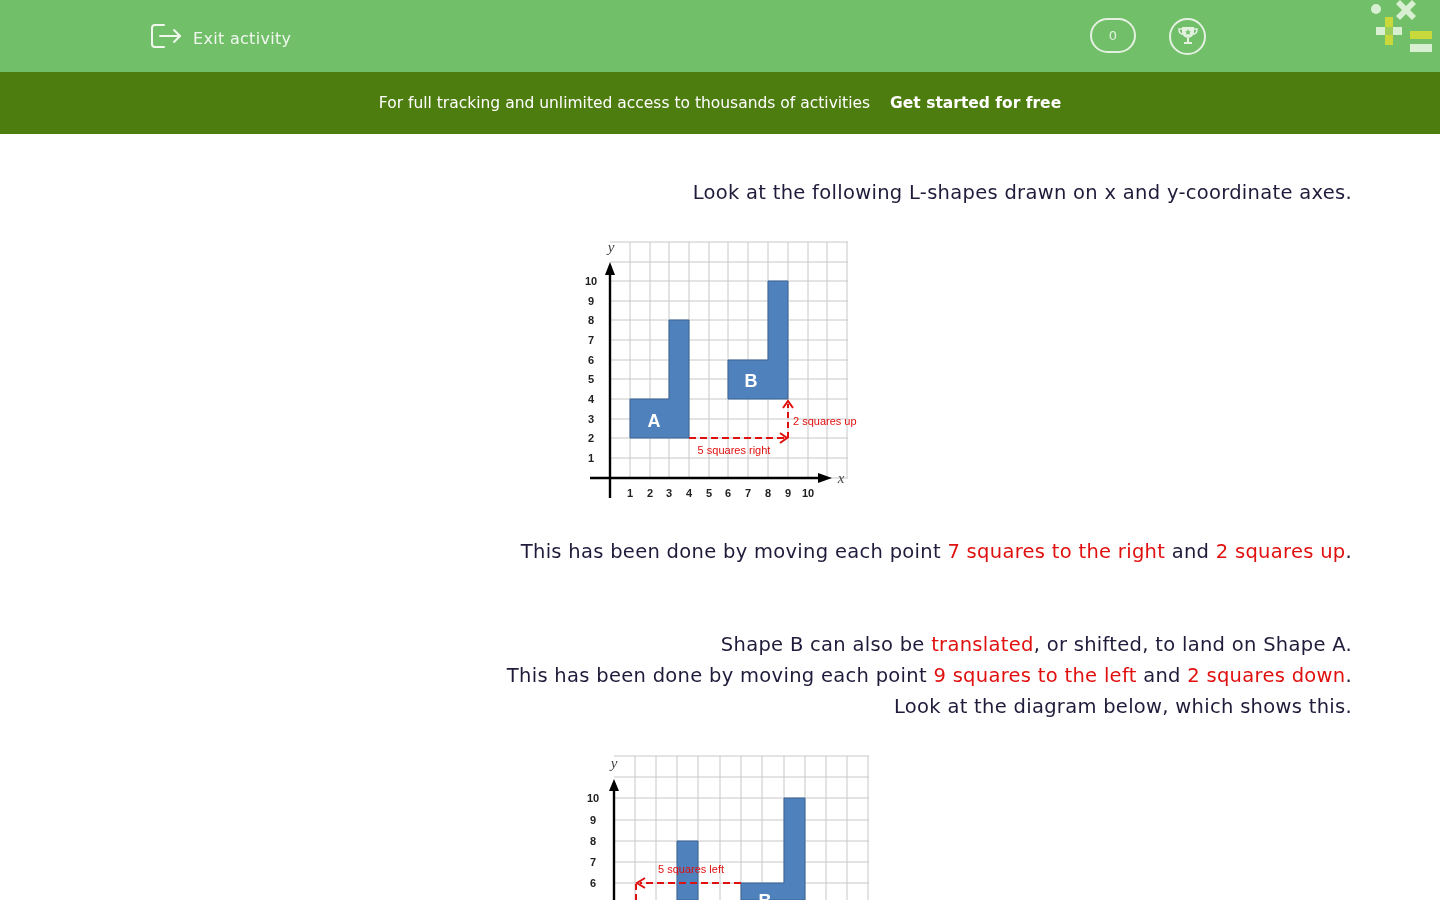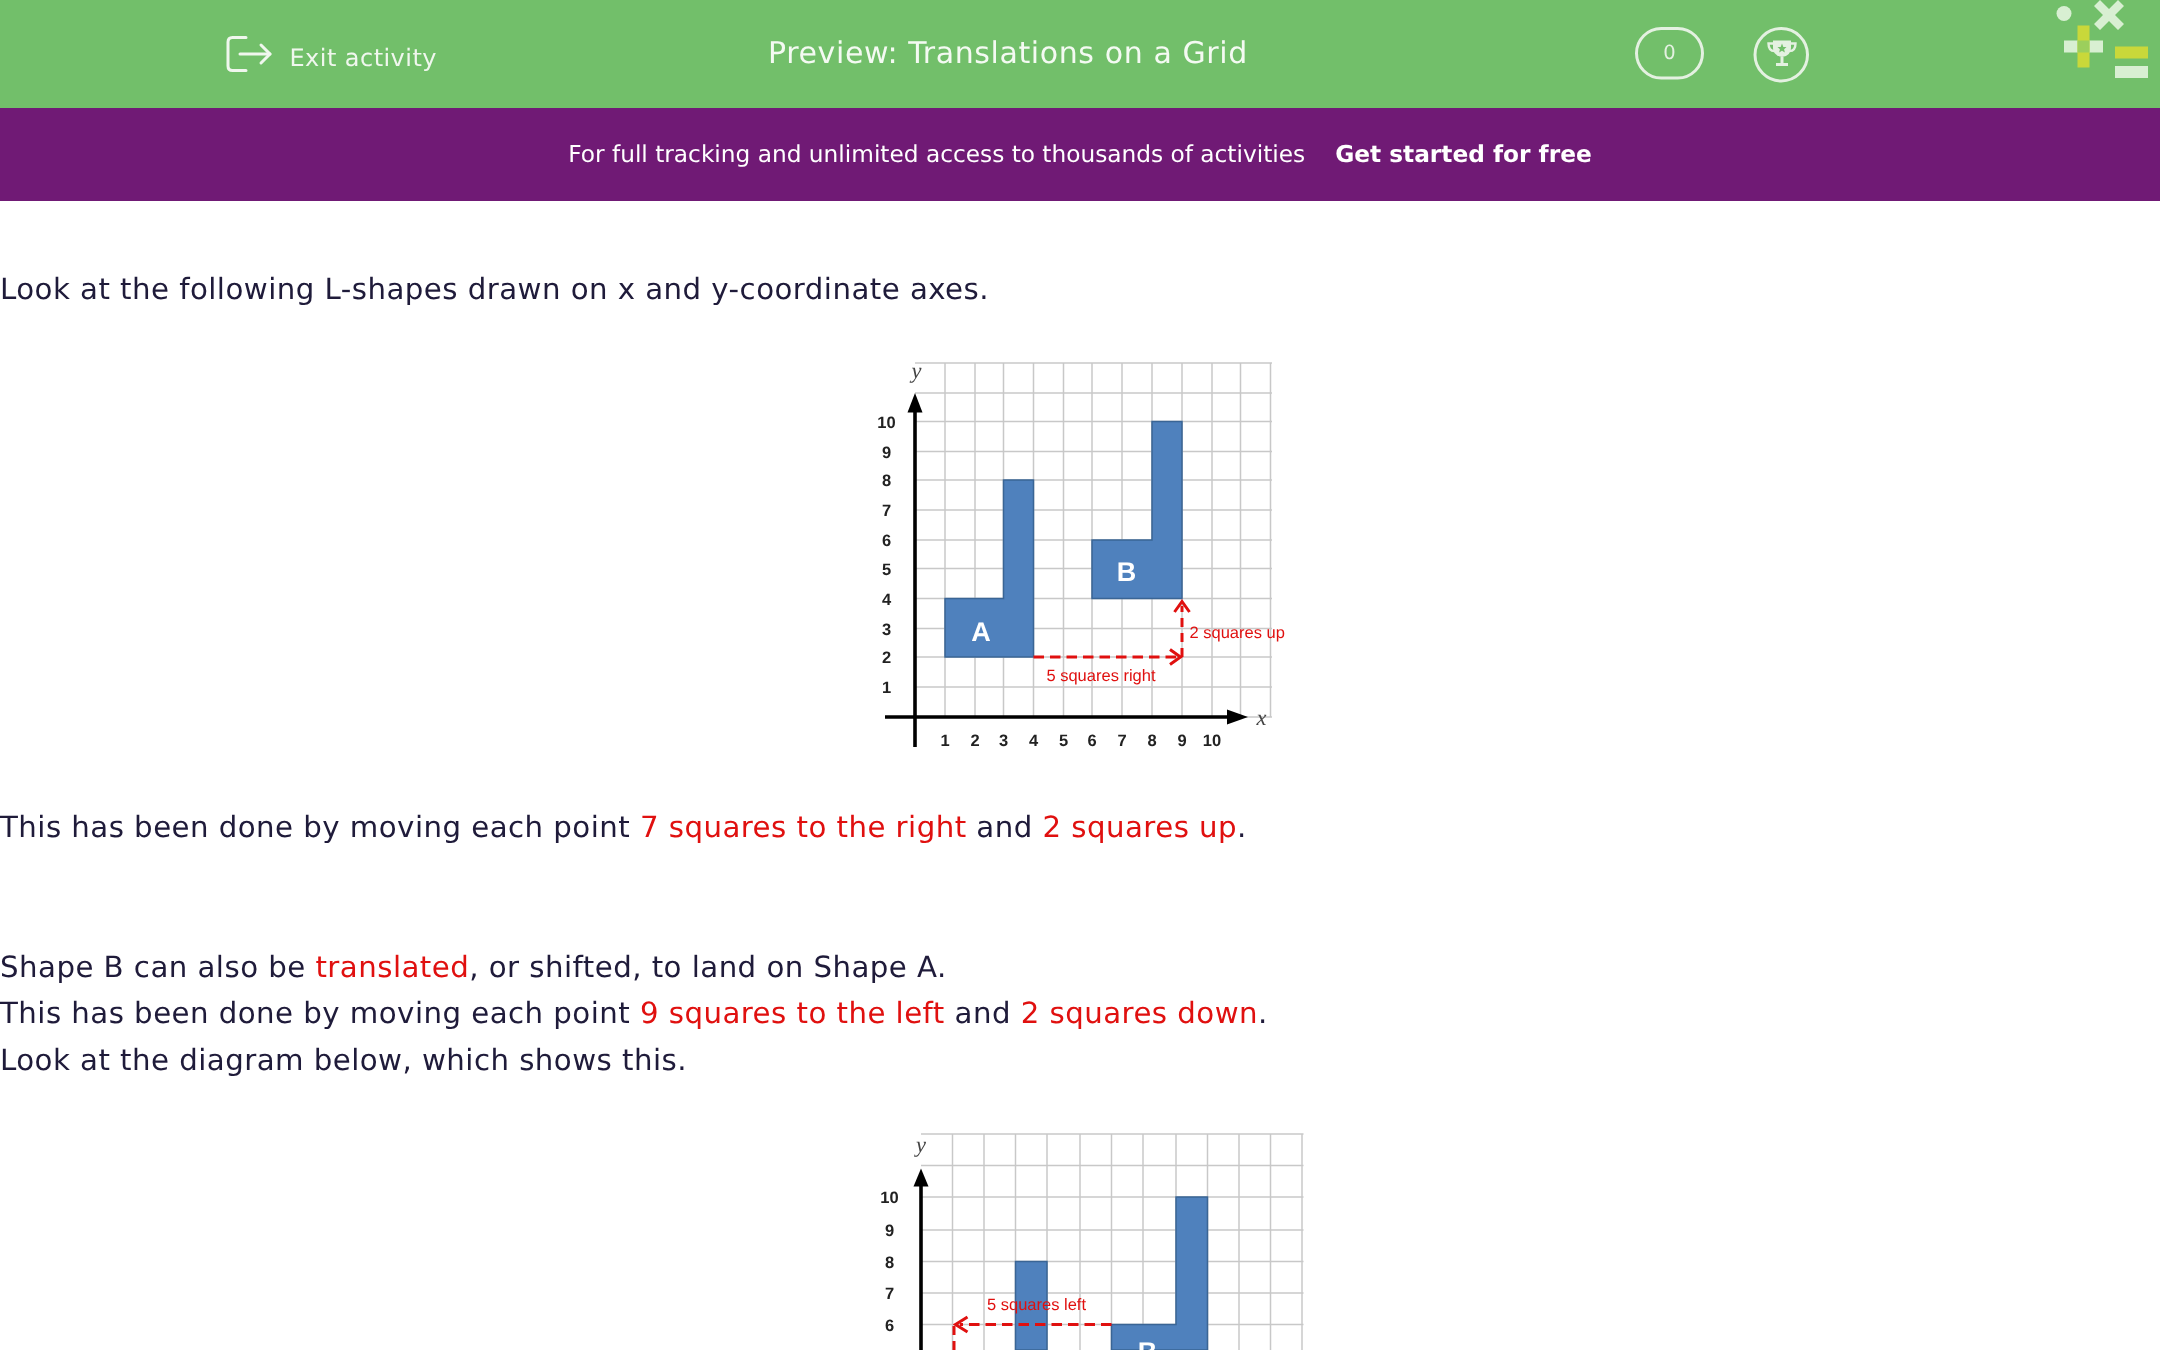--- a/index.html
+++ b/index.html
@@ -7,44 +7,43 @@
   body { font-family: "DejaVu Sans", sans-serif; color: #1f1b3a; position: relative; }
 
   .topbar { position: absolute; left: 0; top: 0; width: 1440px; height: 72px; background: #72bf6a; }
   .exit { position: absolute; left: 150px; top: 21px; display: flex; align-items: center; gap: 10px; cursor: pointer; }
   .exit-label { color: #f0f7ee; font-size: 16px; letter-spacing: 0.3px; }
   .title { position: absolute; left: 0; width: 1344px; top: 23px; text-align: center; color: #f4faf2; font-size: 20px; letter-spacing: 0.4px; }
   .score { position: absolute; left: 1090px; top: 18px; width: 46px; height: 35px; border: 2px solid #e4f1e1; border-radius: 18px; color: #e4f1e1; font-size: 13px; display: flex; align-items: center; justify-content: center; }
   .trophy { position: absolute; left: 1169px; top: 18px; width: 37px; height: 37px; border: 2px solid #e4f1e1; border-radius: 50%; display: flex; align-items: center; justify-content: center; }
   .logo { position: absolute; left: 1366px; top: 0; width: 74px; height: 56px; }
 
-  .banner { position: absolute; left: 0; top: 72px; width: 1440px; height: 62px; background: #701a75; display: flex; align-items: center; justify-content: center; }
+  .banner { position: absolute; left: 0; top: 72px; width: 1440px; height: 62px; background: #4d7c0f; display: flex; align-items: center; justify-content: center; }
   .banner-text { color: #ffffff; font-size: 15.5px; }
   .banner-cta { color: #ffffff; font-size: 15.5px; font-weight: bold; margin-left: 20px; cursor: pointer; }
 
-  .para { position: absolute; left: 0; width: 1352px; text-align: left; font-size: 19.5px; letter-spacing: 0.3px; color: #1f1b3a; line-height: 31px; }
+  .para { position: absolute; left: 0; width: 1352px; text-align: right; font-size: 19.5px; letter-spacing: 0.3px; color: #1f1b3a; line-height: 31px; }
   .red { color: #e0100f; }
 
   .graph { position: absolute; }
 </style>
 </head>
 <body>
 
 <div class="topbar">
   <div class="exit">
     <span>
       <svg width="33" height="30" viewBox="0 0 33 30">
         <path d="M14 4 H5 Q2 4 2 7 V23 Q2 26 5 26 H14" fill="none" stroke="#f0f7ee" stroke-width="2" stroke-linecap="round"></path>
         <line x1="10" y1="15" x2="30" y2="15" stroke="#f0f7ee" stroke-width="2" stroke-linecap="round"></line>
         <polyline points="24,9 30,15 24,21" fill="none" stroke="#f0f7ee" stroke-width="2" stroke-linecap="round" stroke-linejoin="round"></polyline>
       </svg>
     </span>
     <span class="exit-label">Exit activity</span>
   </div>
-  <div class="title">Preview: Translations on a Grid</div>
   <div class="score">0</div>
   <div class="trophy">
     <span>
       <svg width="22" height="22" viewBox="0 0 22 22">
         <path d="M5 3 H17 V8 Q17 13 11 14 Q5 13 5 8 Z" fill="#e4f1e1"></path>
         <path d="M5 5 H2 Q2 10 6 10" fill="none" stroke="#e4f1e1" stroke-width="1.6"></path>
         <path d="M17 5 H20 Q20 10 16 10" fill="none" stroke="#e4f1e1" stroke-width="1.6"></path>
         <rect x="10" y="14" width="2" height="4" fill="#e4f1e1"></rect>
         <rect x="7" y="18" width="8" height="2" fill="#e4f1e1"></rect>
         <polygon points="11,5 11.9,7.3 14,7.4 12.4,8.8 12.9,11 11,9.8 9.1,11 9.6,8.8 8,7.4 10.1,7.3" fill="#72bf6a"></polygon>

